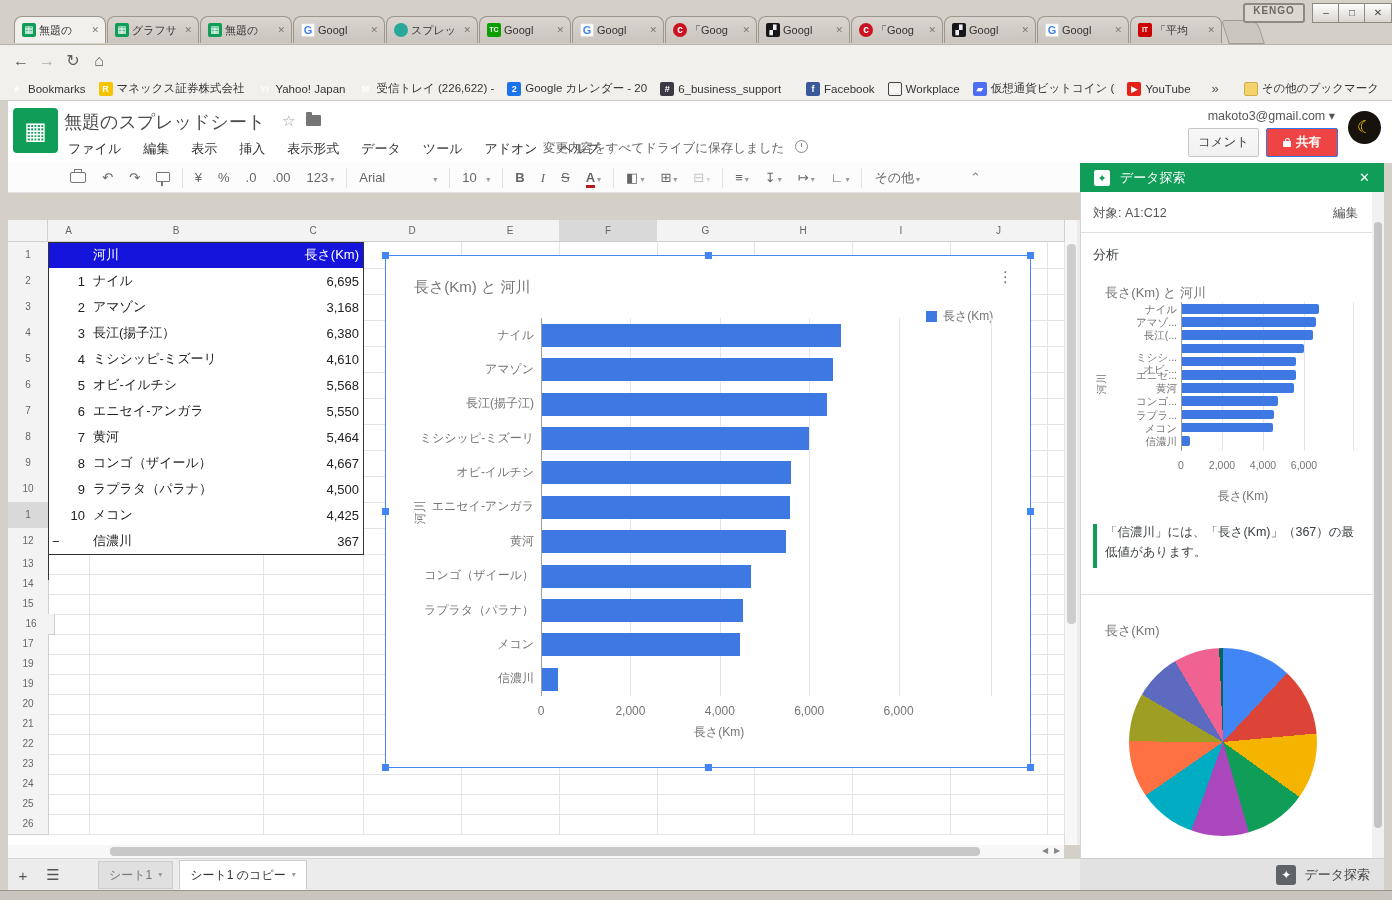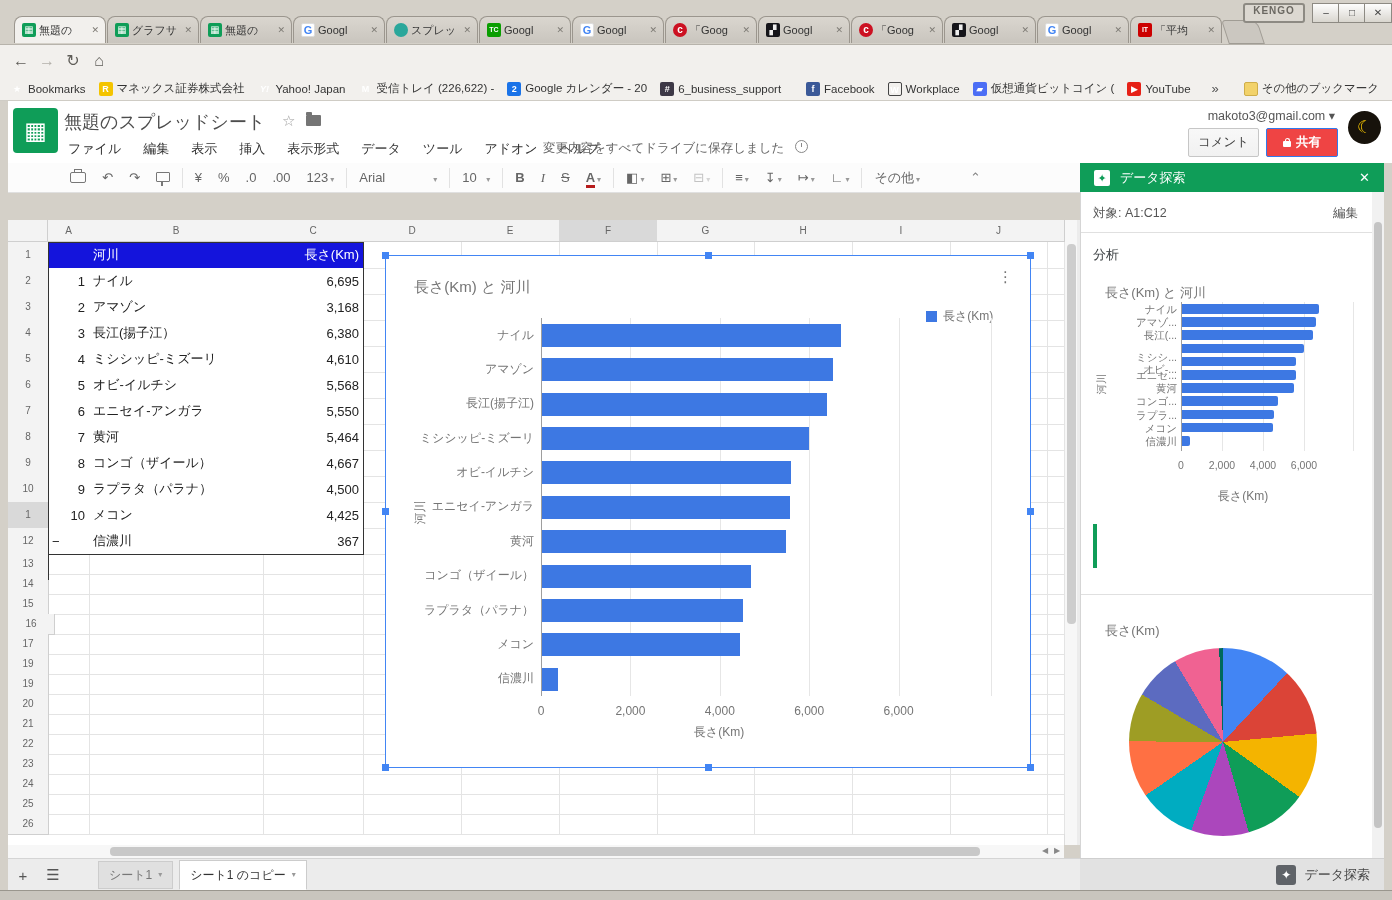--- a/index.html
+++ b/index.html
@@ -627,20 +627,21 @@
         <div class="mcat" style="position: absolute; left: 20px; top: 108.6px; width: 76px; height: 13.2px;">ラプラ...</div>
         <div class="mbar" style="position: absolute; left: 101px; top: 109.6px; width: 92px; height: 9.5px; background: rgb(61, 120, 227);"></div>
         <div class="mcat" style="position: absolute; left: 20px; top: 121.8px; width: 76px; height: 13.2px;">メコン</div>
         <div class="mbar" style="position: absolute; left: 101px; top: 122.8px; width: 91px; height: 9.5px; background: rgb(61, 120, 227);"></div>
         <div class="mcat" style="position: absolute; left: 20px; top: 135px; width: 76px; height: 13.2px;">信濃川</div>
         <div class="mbar" style="position: absolute; left: 101px; top: 136px; width: 8px; height: 9.5px; background: rgb(61, 120, 227);"></div>
       </div>
     <div id="mini-xlabel" style="left:162px;top:296px;">長さ(Km)</div>
     <div id="mini-ylabel" style="left:10px;top:185px;">河川</div>
     <div id="insight-bar"></div>
+    <div id="insight">「信濃川」には、「長さ(Km)」（367）の最低値があります。</div>
     <div class="pdivider" style="top:402px;"></div>
     <div id="pie-title">長さ(Km)</div>
     <div id="pie" style="background: conic-gradient(rgb(66, 133, 244) 0deg, rgb(66, 133, 244) 42.96deg, rgb(219, 68, 55) 42.96deg, rgb(219, 68, 55) 84.77deg, rgb(244, 180, 0) 84.77deg, rgb(244, 180, 0) 125.72deg, rgb(15, 157, 88) 125.72deg, rgb(15, 157, 88) 164.02deg, rgb(171, 71, 188) 164.02deg, rgb(171, 71, 188) 199.75deg, rgb(0, 172, 193) 199.75deg, rgb(0, 172, 193) 235.36deg, rgb(255, 112, 67) 235.36deg, rgb(255, 112, 67) 270.43deg, rgb(158, 157, 36) 270.43deg, rgb(158, 157, 36) 300.37deg, rgb(92, 107, 192) 300.37deg, rgb(92, 107, 192) 329.25deg, rgb(240, 98, 146) 329.25deg, rgb(240, 98, 146) 357.64deg, rgb(0, 105, 92) 357.64deg, rgb(0, 105, 92) 360deg);"></div>
   </div>
   <div id="panel-scroll">
       <div id="panel-thumb"></div>
     </div>
 
   <div id="hscroll">
       <div id="hthumb"></div>

